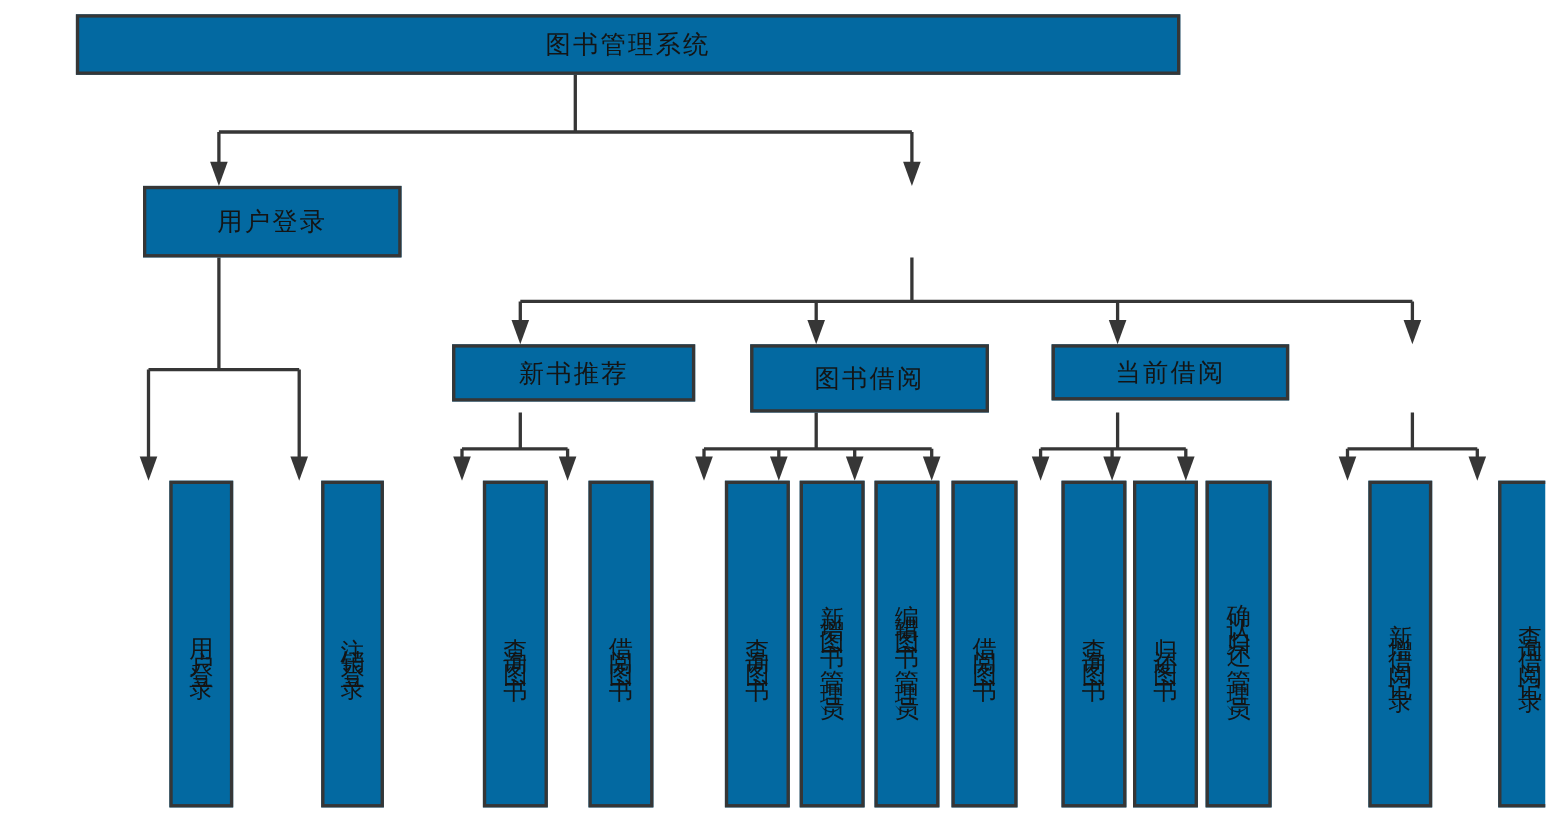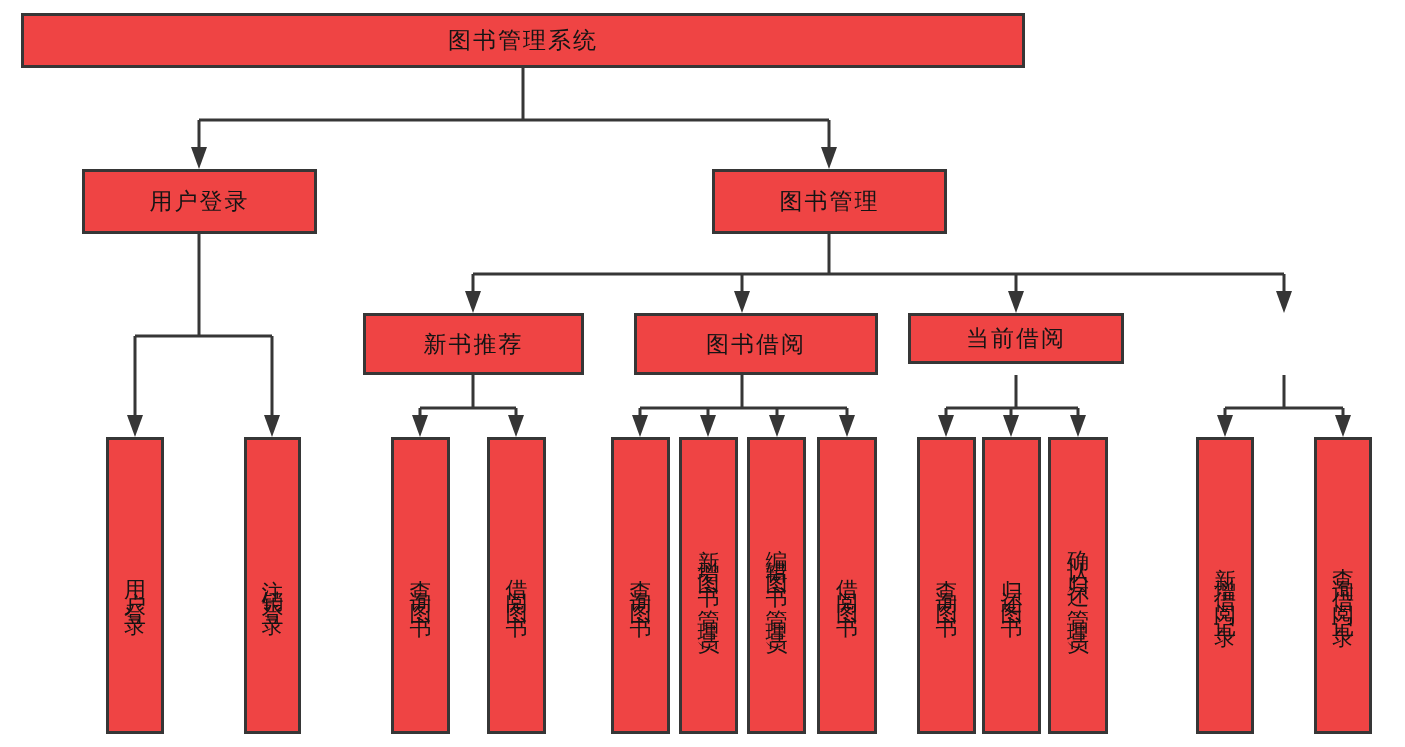--- a/index.html
+++ b/index.html
@@ -16,26 +16,27 @@
     font-family: "Liberation Sans", "DejaVu Sans", sans-serif;
   }
   .connectors {
     position: absolute;
     left: 0;
     top: 0;
   }
   .node {
     position: absolute;
     box-sizing: border-box;
-    background: #ef4444;
+    background: #0369a1;
     border: 3px solid #363636;
     display: flex;
     align-items: center;
     justify-content: center;
     color: #141414;
+    margin-left: 48px;
   }
   .node.h span {
     font-size: 23px;
     letter-spacing: 2px;
     white-space: nowrap;
   }
   .node.v span {
     writing-mode: vertical-rl;
     font-size: 22px;
     letter-spacing: 12px;
@@ -100,28 +101,25 @@
     </g>
   </svg>
 
   <div class="node h" style="left:21px;top:13px;width:1004px;height:55px">
     <span>图书管理系统</span>
   </div>
 
   <div class="node h" style="left:82px;top:169px;width:235px;height:65px">
     <span>用户登录</span>
   </div>
-  <div class="node h" style="left:712px;top:169px;width:235px;height:65px">
-    <span>图书管理</span>
-  </div>
 
-  <div class="node h" style="left:363px;top:313px;width:221px;height:62px">
+  <div class="node h" style="left:363px;top:313px;width:221px;height:52px">
     <span>新书推荐</span>
   </div>
-  <div class="node h" style="left:634px;top:313px;width:244px;height:62px">
+  <div class="node h" style="left:634px;top:313px;width:217px;height:62px">
     <span>图书借阅</span>
   </div>
   <div class="node h" style="left:908px;top:313px;width:216px;height:51px">
     <span>当前借阅</span>
   </div>
 
   <div class="node v" style="left:106px;top:437px;width:58px;height:297px">
     <span>用户登录</span>
   </div>
   <div class="node v" style="left:244px;top:437px;width:57px;height:297px">

